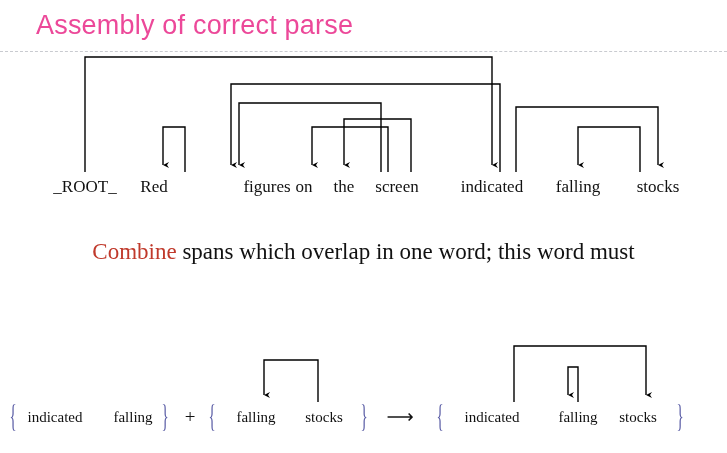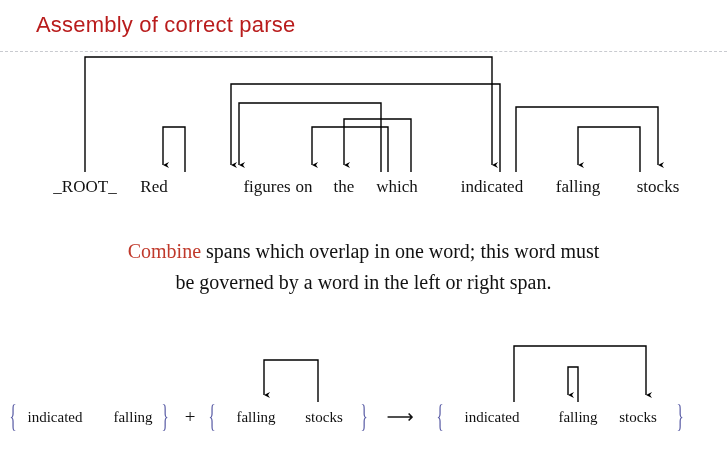--- a/index.html
+++ b/index.html
@@ -6,21 +6,21 @@
   body{
     width:727px;height:453px;position:relative;overflow:hidden;
     font-family:"Liberation Serif", serif;
     -webkit-font-smoothing:antialiased;
   }
   #slide{position:absolute;inset:0;}
 
   .title{
     position:absolute;left:36px;top:10px;
     font-family:"Liberation Sans", sans-serif;
-    font-size:22px;line-height:30px;color:#b91c1c;
+    font-size:27px;line-height:30px;color:#ec4899;
     letter-spacing:0.2px;white-space:nowrap;
   }
 
   .divider{
     position:absolute;left:0px;top:51px;width:727px;height:0;
     border-top:1px dashed #c9cbd0;
   }
 
   svg.arcs{position:absolute;left:0;top:0;width:727px;height:453px;overflow:visible;}
 
@@ -33,21 +33,21 @@
     text-align:center;
   }
   #toprow{top:176px;}
   #botrow{top:406px;}
   #botrow .w{font-size:15px;}
 
   .para{
     position:absolute;left:0;top:236px;width:727px;
     text-align:center;color:#111111;
     font-family:"Liberation Serif", serif;
-    font-size:20px;line-height:31px;
+    font-size:23px;line-height:31px;
   }
   .para .hl{color:#c0392b;}
 
   .brace{
     position:absolute;top:0;color:#5b5ea6;
     font-family:"Liberation Serif", serif;
     font-size:15px;line-height:22px;
     transform:translateX(-50%);
   }
   .brace span{
@@ -93,29 +93,28 @@
         <path d="M 578 402 L 578 367 L 568 367 L 568 395" fill="none" stroke="#000000" stroke-width="1.4" marker-end="url(#ah)"></path>
       </g>
   </svg>
 
   <div class="wordrow" id="toprow">
       <div class="w" style="left: 85px;">_ROOT_</div>
       <div class="w" style="left: 154px;">Red</div>
       <div class="w" style="left: 231px; margin-left: 36px;">figures</div>
       <div class="w" style="left: 304px;">on</div>
       <div class="w" style="left: 344px; font-family: Liberation Serif, serif;">the</div>
-      <div class="w" style="left: 397px;">which</div>
+      <div class="w" style="left: 397px;">screen</div>
       <div class="w" style="left: 492px;">indicated</div>
       <div class="w" style="left: 578px;">falling</div>
       <div class="w" style="left: 658px;">stocks</div>
     </div>
 
   <div class="para">
     <div><span class="hl">Combine</span><span> spans which overlap in one word; this word must</span></div>
-    <div>be governed by a word in the left or right span.</div>
   </div>
 
   <div class="wordrow" id="botrow">
       <div class="brace" style="left: 13px;"><span>{</span></div>
       <div class="brace" style="left: 165px;"><span>}</span></div>
       <div class="w" style="left: 55px;">indicated</div>
       <div class="w" style="left: 133px;">falling</div>
       <div class="brace" style="left: 212px;"><span>{</span></div>
       <div class="brace" style="left: 364px;"><span>}</span></div>
       <div class="w" style="left: 256px;">falling</div>

